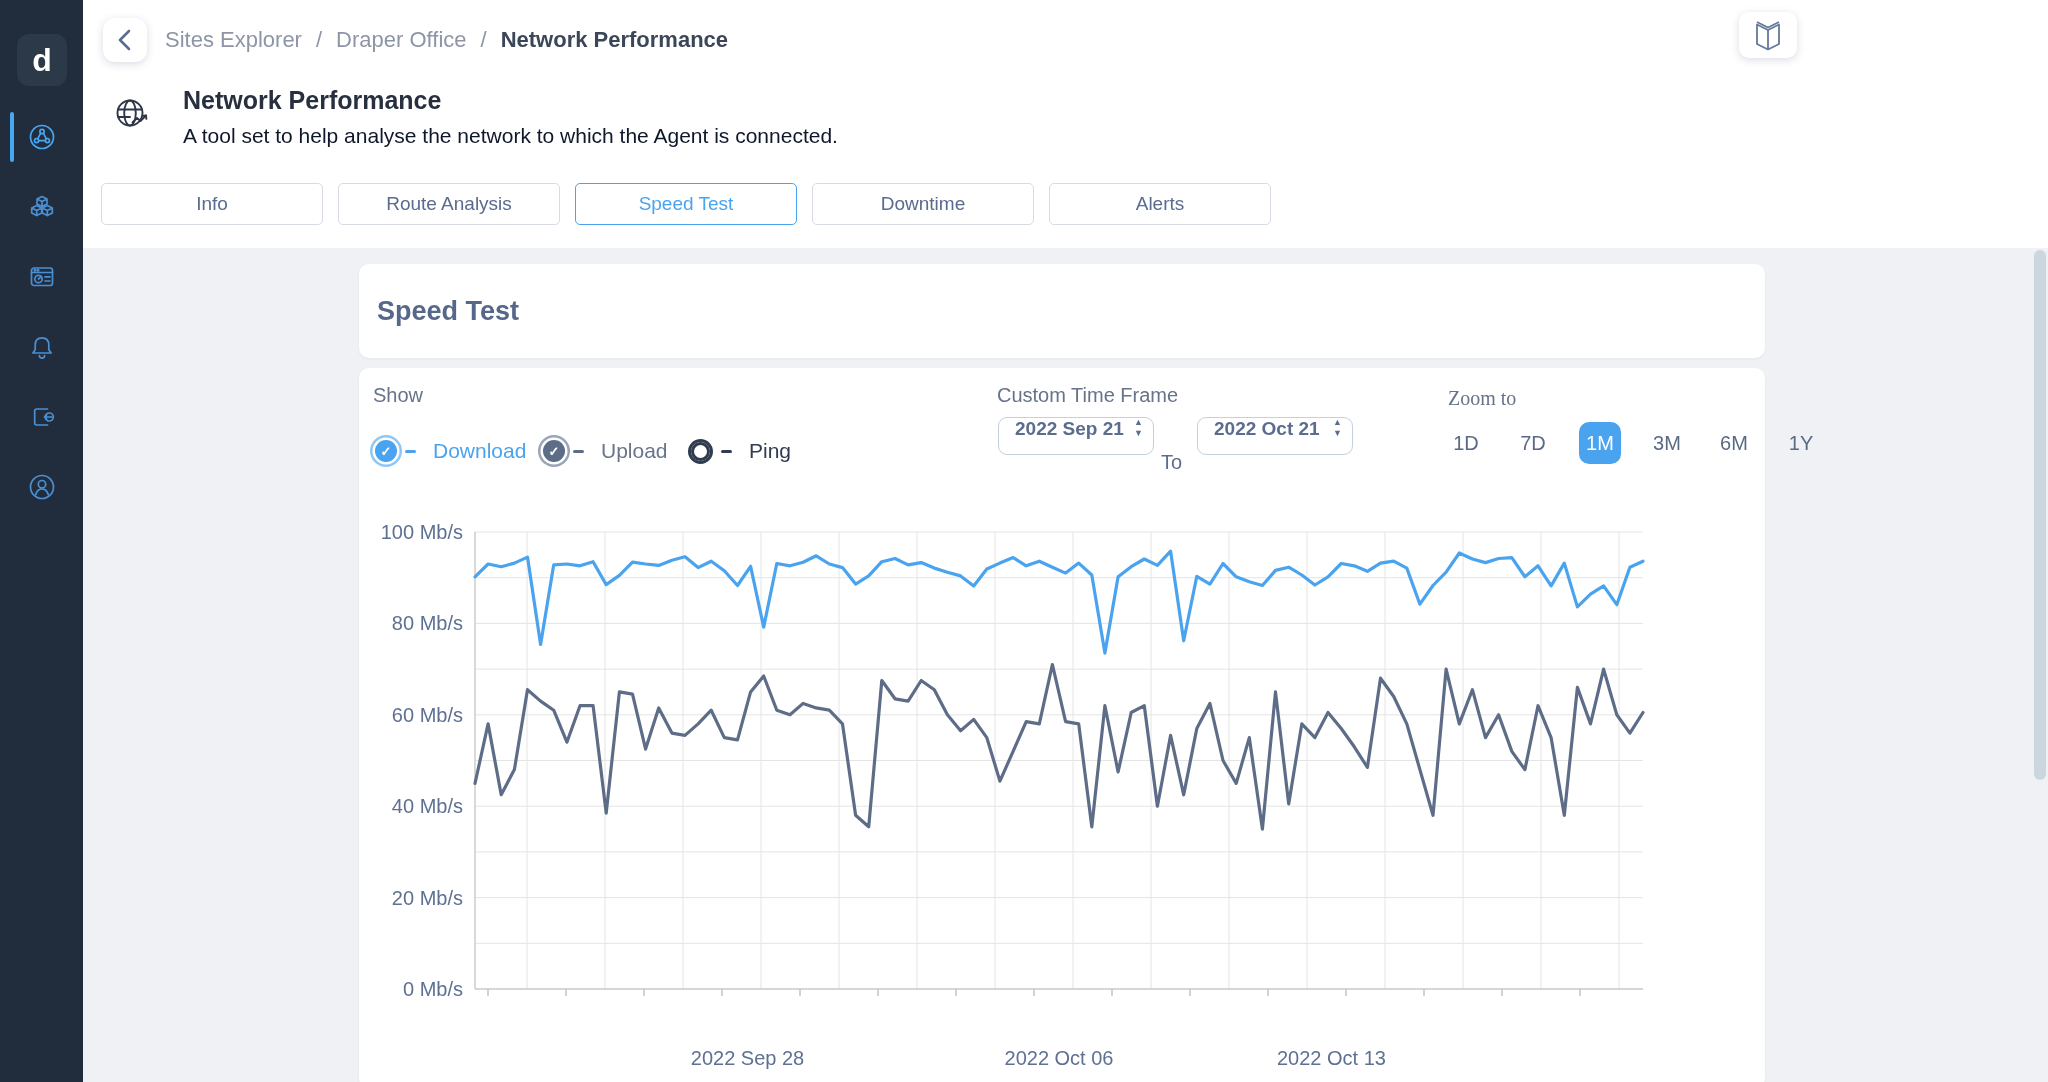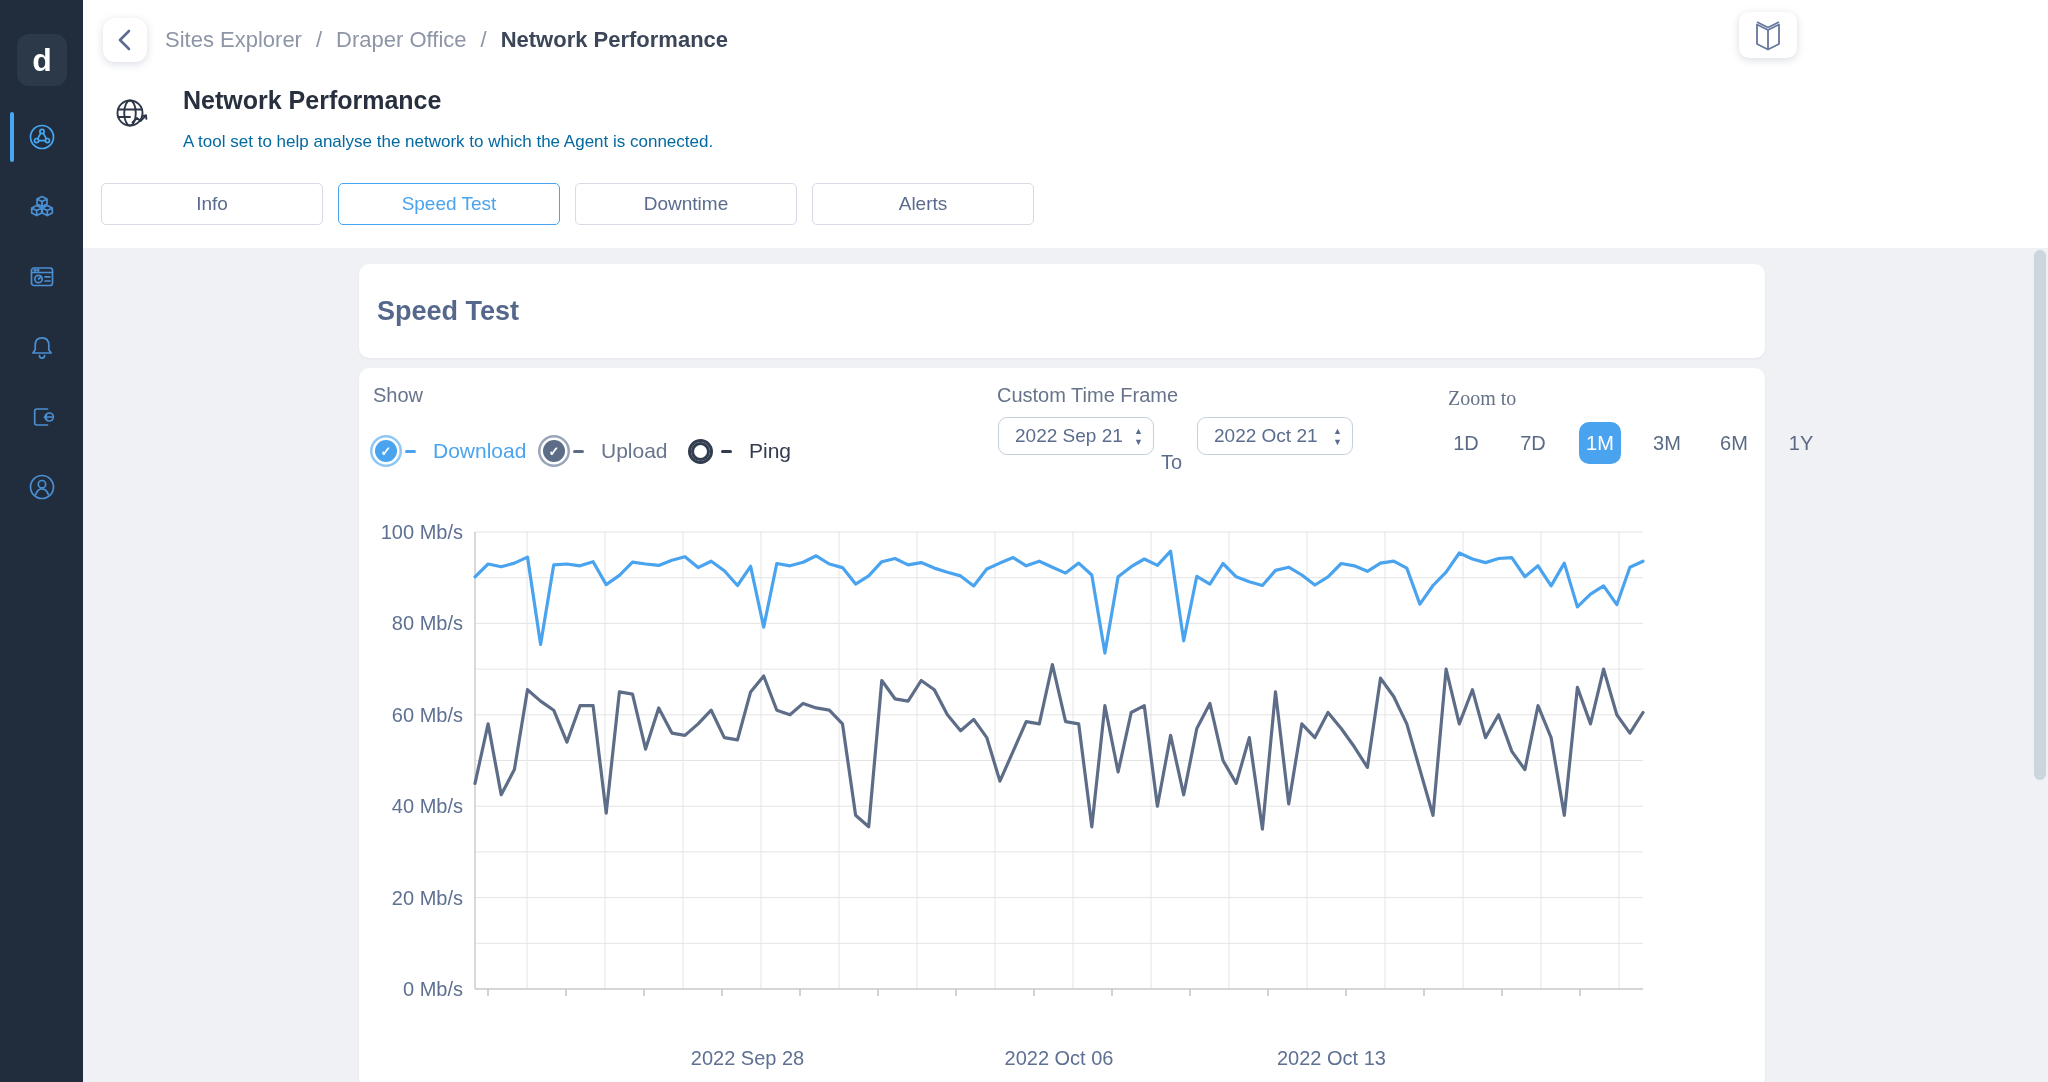--- a/index.html
+++ b/index.html
@@ -20,21 +20,21 @@
   
   .header{position:absolute;left:83px;top:0;width:1734px;height:248px;background:#ffffff;}
   .back-btn{position:absolute;left:20px;top:18px;width:44px;height:44px;border-radius:12px;background:#ffffff;
             box-shadow:0 2px 8px rgba(40,60,100,.18);display:flex;align-items:center;justify-content:center;cursor:pointer;}
   .breadcrumb{position:absolute;left:82px;top:24px;height:32px;display:flex;align-items:center;gap:14px;
               font-size:22px;color:#8d95a6;}
   .breadcrumb .crumb{cursor:pointer;}
   .breadcrumb .current{color:#3c4659;font-weight:bold;}
   .title-icon{position:absolute;left:30px;top:96px;}
   .page-title{position:absolute;left:100px;top:86px;font-size:25px;font-weight:bold;color:#28303f;}
-  .page-subtitle{position:absolute;left:100px;top:124px;font-size:17px;color:#0369a1;margin-top:8px;}
+  .page-subtitle{position:absolute;left:100px;top:124px;font-size:21px;color:#0f172a;}
   .tab-bar{position:absolute;left:18px;top:183px;display:flex;gap:15px;}
   .tab{width:220px;height:40px;border:1px solid #d6dbe4;border-radius:5px;background:#ffffff;
        display:flex;align-items:center;justify-content:center;font-size:19px;color:#5a6b8f;cursor:pointer;}
   .tab.active{border:1.5px solid #4aa3ef;color:#4aa3ef;}
   .book-btn{position:absolute;right:20px;top:12px;width:58px;height:46px;border-radius:10px;background:#ffffff;
             box-shadow:0 2px 8px rgba(40,60,100,.18);display:flex;align-items:center;justify-content:center;cursor:pointer;}
   .book-btn svg{stroke:#64779d;fill:none;stroke-width:1.8;stroke-linejoin:round;}
 
   
   .content{position:absolute;left:83px;top:248px;width:1965px;height:834px;background:#eff1f4;overflow:hidden;}
@@ -44,22 +44,22 @@
   .main-card{left:276px;top:120px;width:1406px;height:720px;}
 
   .ctl-label{position:absolute;font-size:20px;color:#66738a;}
   .toggle{position:absolute;top:64px;display:flex;align-items:center;height:38px;cursor:pointer;}
   .check-circle{width:22px;height:22px;border-radius:50%;margin:6px;display:flex;align-items:center;
                 justify-content:center;color:#ffffff;font-size:13px;font-weight:bold;}
   .t-dash{width:11px;height:3px;border-radius:2px;margin-left:2px;}
   .t-label{margin-left:17px;font-size:21px;}
 
   .tf-input{position:absolute;top:49px;width:156px;height:38px;background:#ffffff;border:1.5px solid #c5cfdd;
-            border-radius:9px;display:flex;align-items:center;justify-content:space-between;
-            padding:0 10px 0 16px;box-sizing:border-box;font-size:19px;color:#5b6d8f;cursor:text;}
+            border-radius:9px;display:flex;justify-content:space-between;
+            padding:0 10px 0 16px;box-sizing:border-box;font-size:19px;color:#5b6d8f;cursor:text;font-weight:bold;}
   .spinner{display:flex;flex-direction:column;align-items:center;font-size:9px;line-height:8px;gap:3px;color:#5b6d8f;cursor:pointer;}
   .tf-to{position:absolute;top:57px;font-size:20px;color:#5b6d8f;margin-top:26px;}
 
   .zoom-opts{position:absolute;left:1086px;top:54px;display:flex;gap:25px;}
   .zoom-opt{width:42px;height:42px;display:flex;align-items:center;justify-content:center;
             font-size:20px;color:#5a6a85;border-radius:10px;cursor:pointer;}
   .zoom-opt.active{background:#4aa3ef;color:#ffffff;}
 
   #chart{position:absolute;left:0;top:140px;}
   .scroll-thumb{position:absolute;left:2034px;top:250px;width:12px;height:530px;border-radius:6px;
@@ -145,20 +145,21 @@
         <ellipse cx="17" cy="17" rx="5.8" ry="12.5"></ellipse>
         <path d="M5 13.5 H29 M5.2 21 H17"></path>
         <path d="M19.5 26.5 l4.5 -4.5 3.5 3 5.5 -5.5"></path>
         <path d="M33 19.5 l0.4 3.4 M33 19.5 l-3.4 0.4"></path>
       </svg>
     </div>
     <div class="page-title">Network Performance</div>
     <div class="page-subtitle">A tool set to help analyse the network to which the Agent is connected.</div>
     <div class="tab-bar">
         <div class="tab">Info</div>
+        <div class="tab">Route Analysis</div>
         <div class="tab active">Speed Test</div>
         <div class="tab">Downtime</div>
         <div class="tab">Alerts</div>
       </div>
     <div class="book-btn">
       <svg width="36" height="38" viewBox="0 0 36 38">
         <path d="M18 14 L7 8.5 V28 L18 33.5 L29 28 V8.5 Z"></path>
         <path d="M18 14 V33.5"></path>
         <path d="M7 6 L18 11.5 L29 6"></path>
       </svg>

